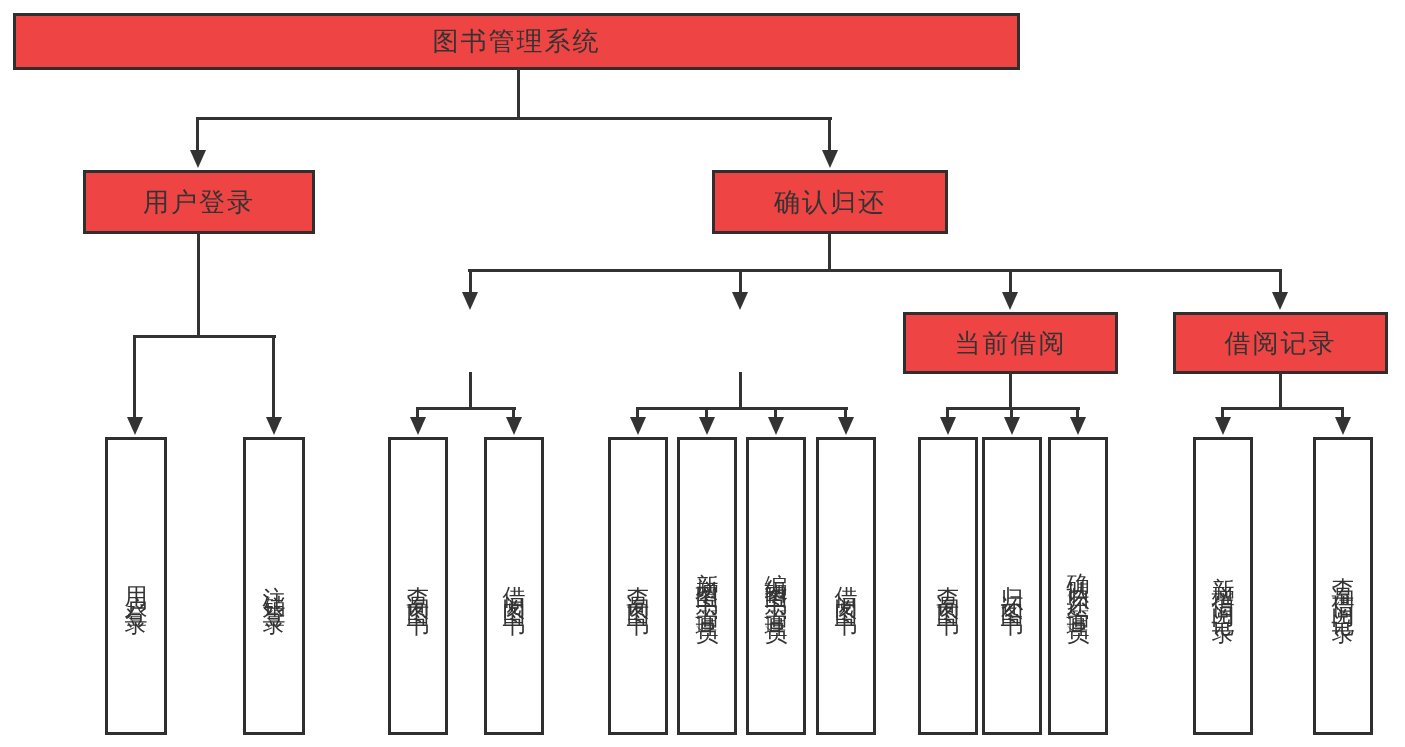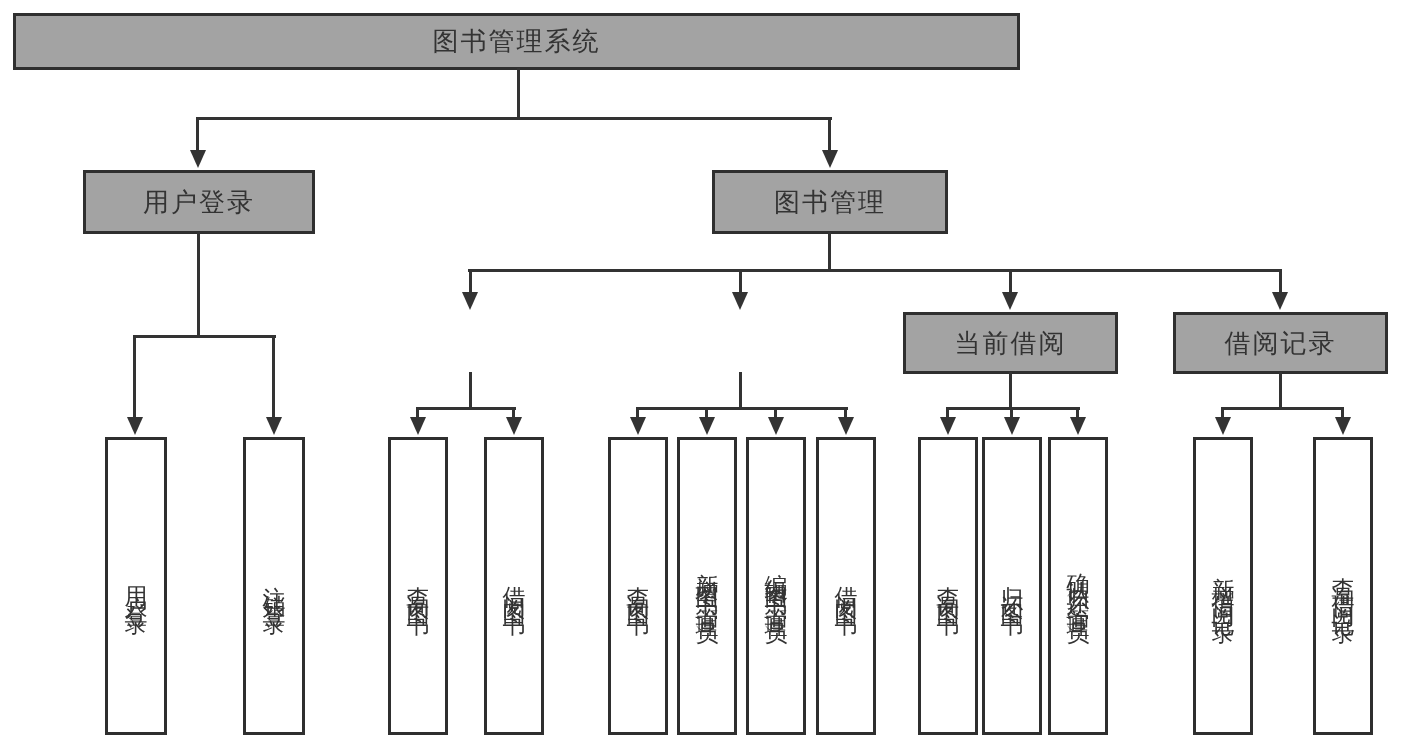--- a/index.html
+++ b/index.html
@@ -9,21 +9,21 @@
     height: 747px;
     background: #ffffff;
     overflow: hidden;
     font-family: "Liberation Sans", sans-serif;
     color: #333333;
   }
   .node {
     position: absolute;
     box-sizing: border-box;
     border: 3px solid #2f2f2f;
-    background: #a3a3a3;
+    background: #ef4444;
     display: flex;
     align-items: center;
     justify-content: center;
     font-size: 26px;
     letter-spacing: 2px;
     color: #333333;
   }
   .leaf {
     position: absolute;
     box-sizing: border-box;
@@ -67,21 +67,21 @@
 </style>
 </head>
 <body>
 
 <div class="canvas">
 
   <div class="node" style="left:13px; top:13px; width:1007px; height:57px;">图书管理系统</div>
 
   <div class="node" style="left:83px; top:170px; width:232px; height:64px;">用户登录</div>
 
-  <div class="node" style="left:712px; top:170px; width:236px; height:64px;">图书管理</div>
+  <div class="node" style="left:712px; top:170px; width:236px; height:64px;">确认归还</div>
 
 
 
   <div class="node" style="left:903px; top:312px; width:215px; height:62px;">当前借阅</div>
 
   <div class="node" style="left:1173px; top:312px; width:215px; height:62px;">借阅记录</div>
 
   <div class="leaf" style="left:105px; width:62px;">
     <span class="vtext">用户登录</span>
   </div>

